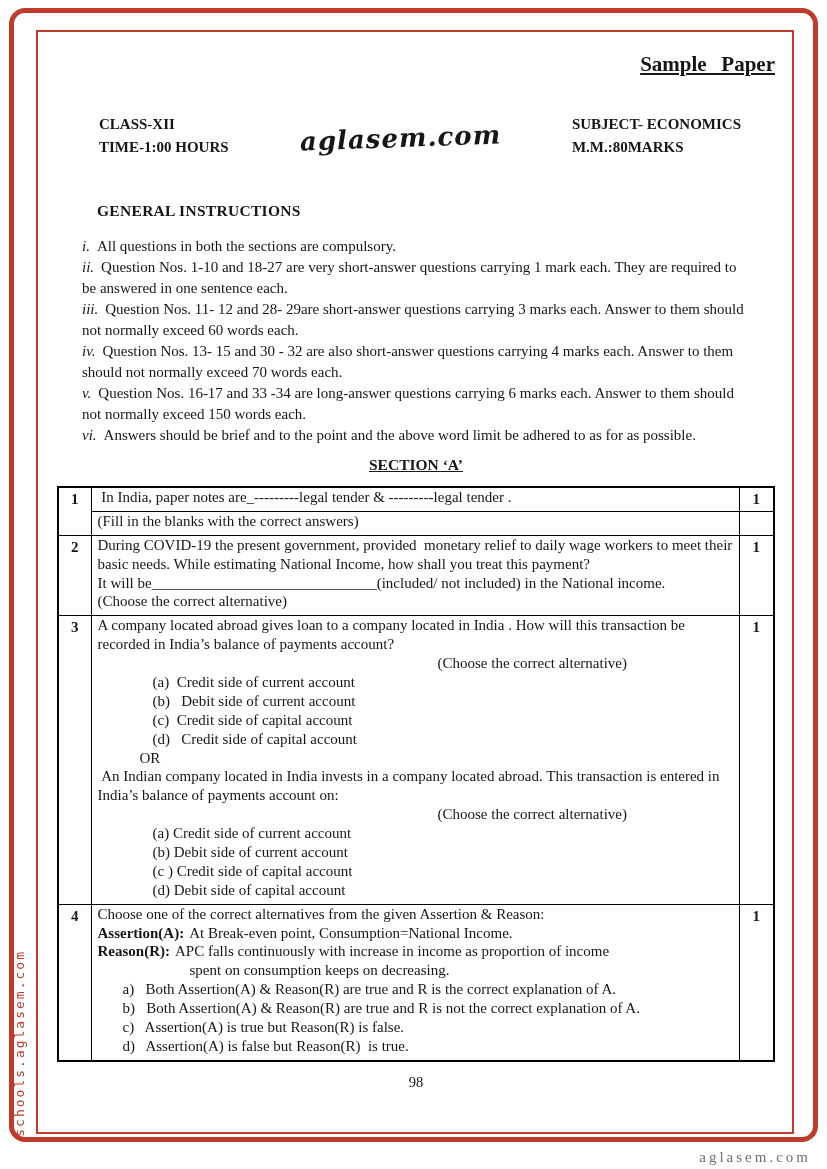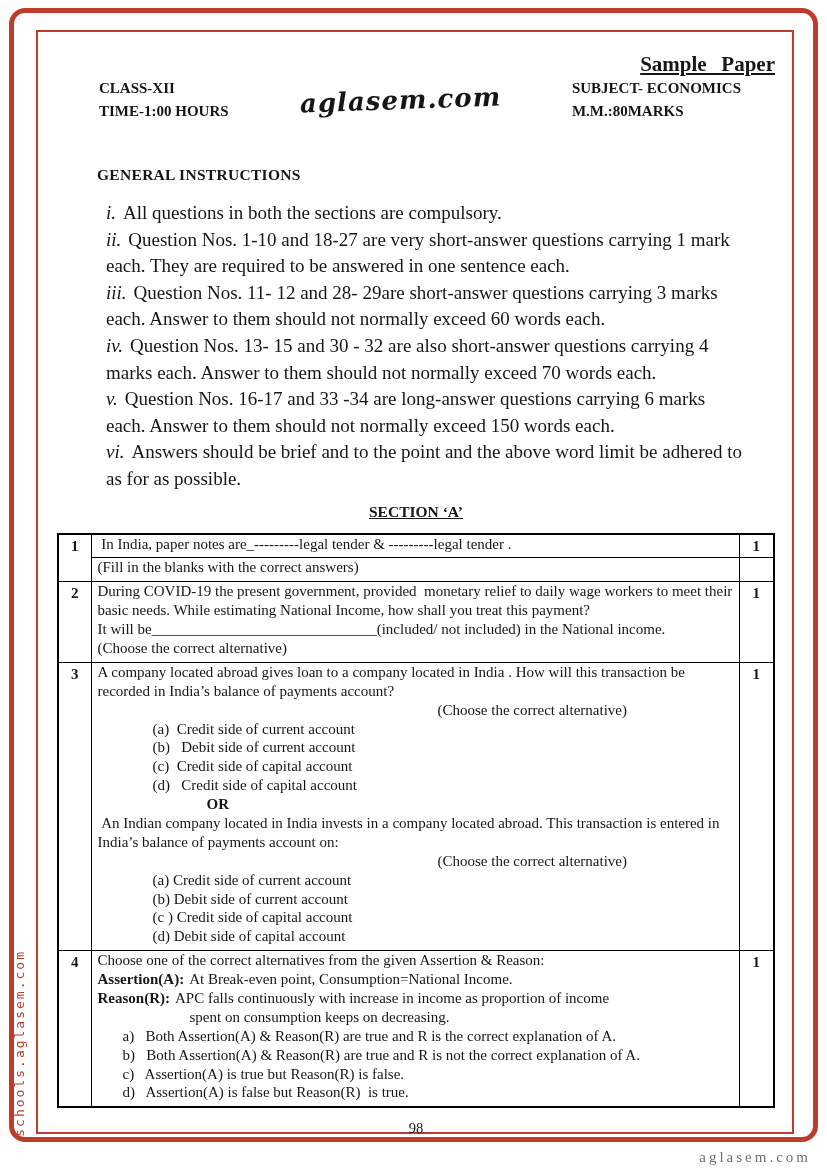--- a/index.html
+++ b/index.html
@@ -47,39 +47,40 @@
     position:absolute;left:57px;top:36px;right:52px;
   }
   .title{
     margin:16px 0 0 0;
     text-align:right;
     font-size:21px;font-weight:bold;
     text-decoration:underline;
     word-spacing:0.45em;
   }
   .header-row{
-    display:flex;justify-content:space-between;align-items:center;
+    margin-top:36px;
+    display:flex;justify-content:space-between;align-items:flex-end;
     font-weight:bold;font-size:15px;line-height:1.5;
   }
   .header-left{margin-left:42px;}
   .header-right{margin-right:34px;}
   .header-center{
     font-style:italic;font-weight:700;
     font-family:"DejaVu Serif", serif;
     font-size:26px;letter-spacing:1px;
     transform:rotate(-2deg);
     margin-top:2px;
   }
   .gi-heading{
     margin:44px 0 0 40px;
     font-size:15.5px;font-weight:bold;letter-spacing:0.3px;
   }
   .instructions{
-    margin:16px 28px 0 49px;
-    font-size:19px;line-height:1.4;
+    margin:16px 28px 0 25px;
+    font-size:15px;line-height:1.4;
   }
   .instructions p{margin:0;}
   .instructions .numeral{font-style:italic;margin-right:7px;}
   .section-title{
     margin-top:10px;
     text-align:center;font-size:15.5px;font-weight:bold;
   }
   .section-title span{text-decoration:underline;}
   .qtable{
     margin-top:12px;
@@ -97,21 +98,21 @@
   .col-marks{width:35px;}
   td.num{
     text-align:center;font-weight:bold;padding:2px 2px;
   }
   td.marks{
     text-align:center;font-weight:bold;padding:2px 2px;
   }
   .pre{white-space:pre-wrap;}
   .opt{margin-left:55px;white-space:pre-wrap;}
   .opt4{margin-left:25px;white-space:pre-wrap;}
-  .or-label{font-weight:bold;margin-left:109px;}
+  .or-label{font-weight:normal;margin-left:42px;}
   .choose-right{margin-left:340px;width:max-content;}
   .reason-cont{margin-left:92px;}
   .lbl{margin-right:5px;}
   .page-number{
     margin-top:12px;
     text-align:center;font-size:14.5px;
   }
 </style>
 </head>
 <body>

